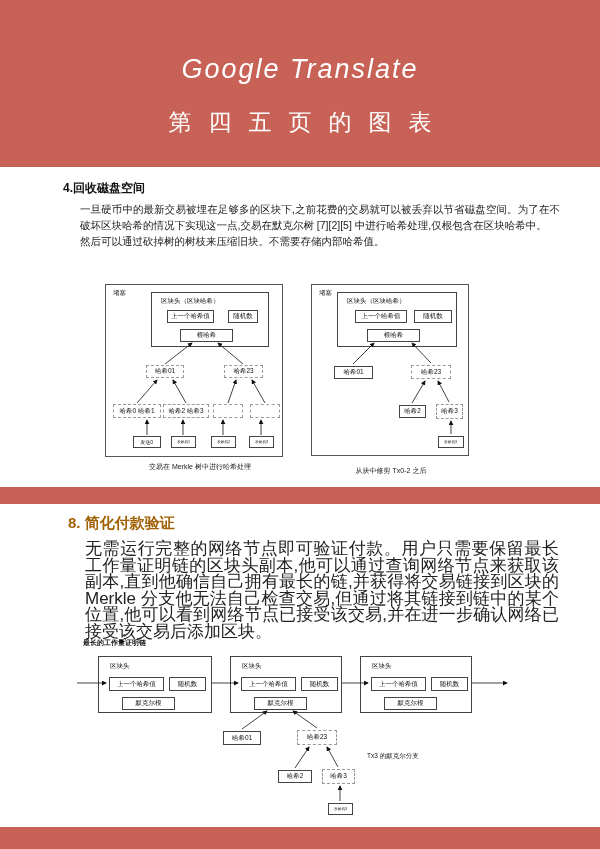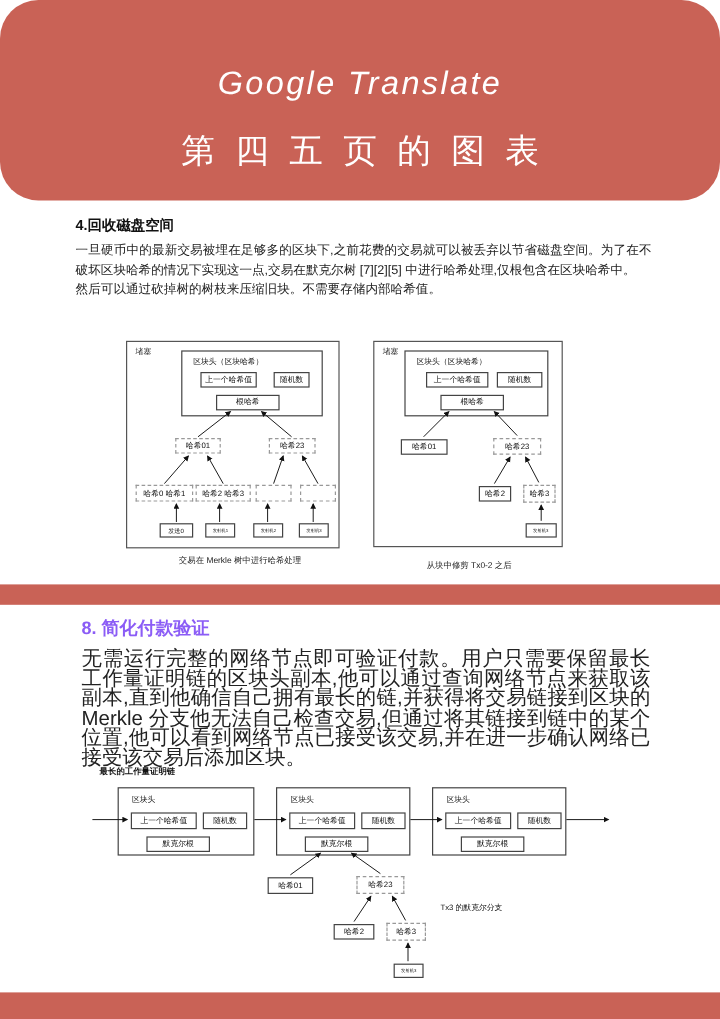--- a/index.html
+++ b/index.html
@@ -1,30 +1,30 @@
 <!DOCTYPE html>
 <html style="--accent: #c96256;"><head>
 <meta charset="utf-8">
 <style>
   html,body{margin:0;padding:0;background:#fff;}
   .page{position:relative;width:600px;height:849px;background:#fff;overflow:hidden;
         font-family:"Liberation Sans","DejaVu Sans",sans-serif;color:#1b1b1b;}
   
   .banner{position:absolute;left:0;top:0;width:600px;height:167px;background:var(--accent,#c96256);
-          color:#fff;text-align:center;border-radius:32px;}
+          color:#fff;text-align:center;}
   .banner-title{margin:0;padding-top:54px;font-size:27px;font-weight:400;font-style:italic;letter-spacing:2px;}
-  .banner-sub{margin:0;padding-top:22px;font-size:28px;font-weight:400;letter-spacing:17px;text-indent:17px;}
+  .banner-sub{margin:0;padding-top:22px;font-size:23px;font-weight:400;letter-spacing:17px;text-indent:17px;}
   .divider{position:absolute;left:0;top:487px;width:600px;height:17px;background:var(--accent,#c96256);}
   .footer{position:absolute;left:0;top:827px;width:600px;height:22px;background:var(--accent,#c96256);}
   
   .h7{position:absolute;left:63px;top:180px;font-size:12px;font-weight:bold;color:#111;}
-  .p{position:absolute;font-size:10.5px;line-height:15.5px;color:#222;text-align:justify;}
+  .p{position:absolute;font-size:10.5px;line-height:15.5px;color:#222;text-align:justify;margin-left:17px;}
   .p1{left:63px;top:202px;width:480px;}
   .p2{left:63px;top:234px;width:480px;}
-  .h8{position:absolute;left:68px;top:514px;font-size:15px;font-weight:bold;color:#8b5cf6;}
+  .h8{position:absolute;left:68px;top:514px;font-size:15px;font-weight:bold;color:#a16207;}
   .p8{left:68px;top:541px;width:474px;font-size:17px;line-height:16.5px;}
   
   .diag{position:absolute;border:1px solid #555;background:#fff;box-sizing:border-box;}
   #diagL{left:105px;top:284px;width:178px;height:173px;}
   #diagR{left:311px;top:284px;width:158px;height:172px;}
   #diagC{left:75px;top:633px;width:470px;height:195px;}
   .corner{position:absolute;left:7px;top:4px;font-size:6.5px;color:#111;}
   .box{position:absolute;border:1px solid #444;background:#fff;display:flex;align-items:center;
        justify-content:center;font-size:6.5px;color:#111;white-space:nowrap;box-sizing:border-box;}
   .dashed{border:1px dashed #999;}

